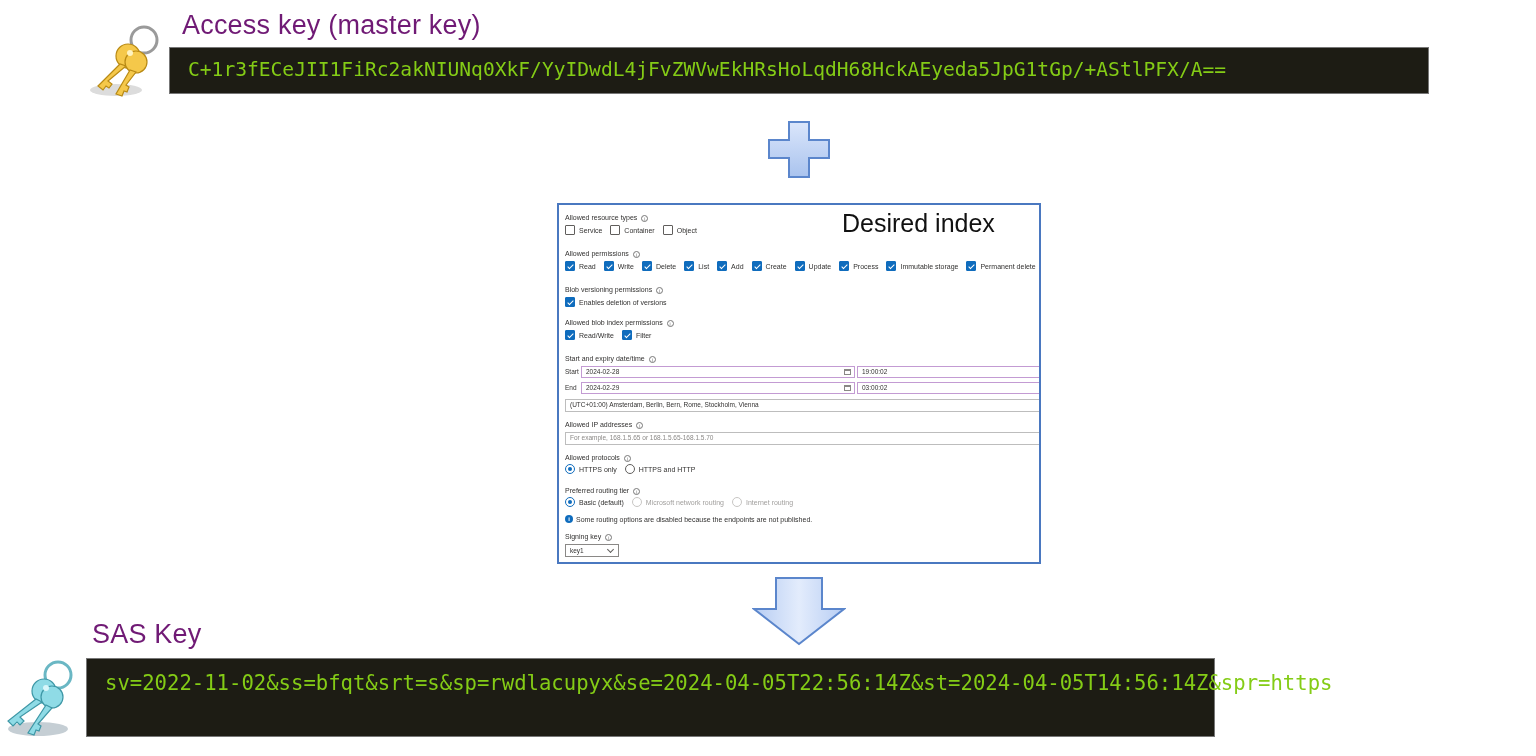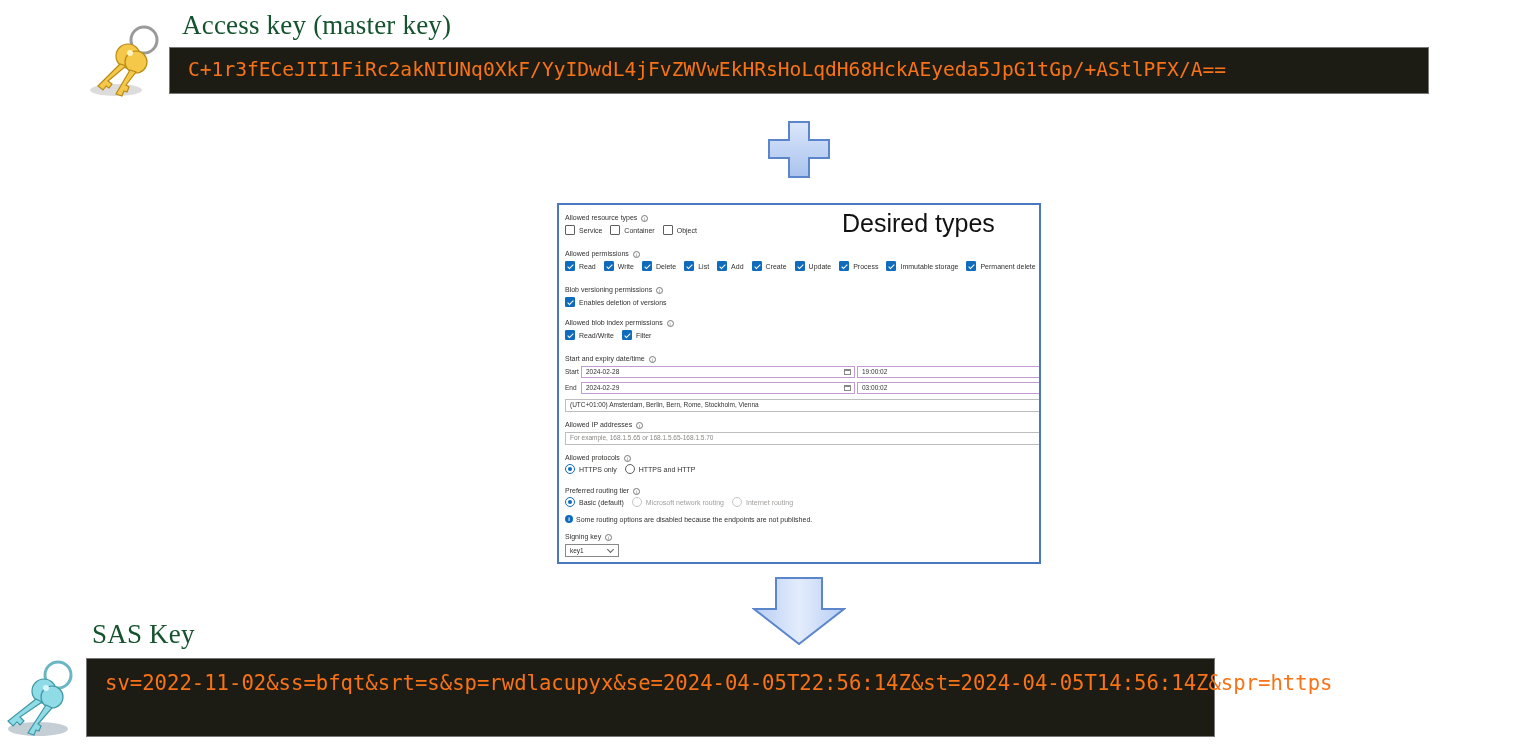--- a/index.html
+++ b/index.html
@@ -1,20 +1,20 @@
 <!DOCTYPE html>
 <html><head>
 <meta charset="utf-8">
 <style>
   * { box-sizing: border-box; margin: 0; padding: 0; }
   html, body { width: 1536px; height: 756px; background: #ffffff; overflow: hidden; }
   body { position: relative; font-family: "DejaVu Sans", sans-serif; color: #000; }
 
-  .heading { position: absolute; font-family: Liberation Serif, serif; font-size: 27px; color: #14532d; letter-spacing: 0.2px; }
-  .keybar { position: absolute; background: #1d1c14; color: #f97316; font-family: "DejaVu Sans Mono", monospace; border: 1px solid #777; }
+  .heading { position: absolute; font-family: Liberation Sans, sans-serif; font-size: 27px; color: #701a75; letter-spacing: 0.2px; }
+  .keybar { position: absolute; background: #1d1c14; color: #84cc16; font-family: "DejaVu Sans Mono", monospace; border: 1px solid #777; }
   .keybar span { display: block; white-space: pre; }
 
   #access-heading { left: 182px; top: 10px; }
   #access-bar { left: 169px; top: 47px; width: 1260px; height: 47px; font-size: 19.6px; padding: 10px 0 0 18px; }
 
   #sas-heading { left: 92px; top: 619px; }
   #sas-bar { left: 86px; top: 658px; width: 1129px; height: 79px; font-size: 20.6px; line-height: 29px; padding: 10px 0 0 18px; }
 
   .keys-icon { position: absolute; }
   #gold-keys { left: 86px; top: 20px; width: 80px; height: 80px; }
@@ -70,21 +70,21 @@
   <defs>
     <linearGradient id="pg" x1="0" y1="0" x2="0" y2="1">
       <stop offset="0" stop-color="#dbe6fb"></stop>
         <stop offset="1" stop-color="#a9c3ee"></stop>
     </linearGradient>
   </defs>
   <path d="M23 3 H43 V21 H63 V39 H43 V58 H23 V39 H3 V21 H23 Z" fill="url(#pg)" stroke="#5b86cc" stroke-width="2"></path>
 </svg>
 
 <div id="panel">
-  <div id="panel-title">Desired types</div>
+  <div id="panel-title">Desired index</div>
 
   <div class="sec-label" style="top:9px"><span>Allowed resource types</span><span class="info">i</span></div>
   <div class="row" style="top:20px">
     <span class="opt">
         <span class="cb"></span>
         <span>Service</span>
       </span>
     <span class="opt">
         <span class="cb"></span>
         <span>Container</span>

